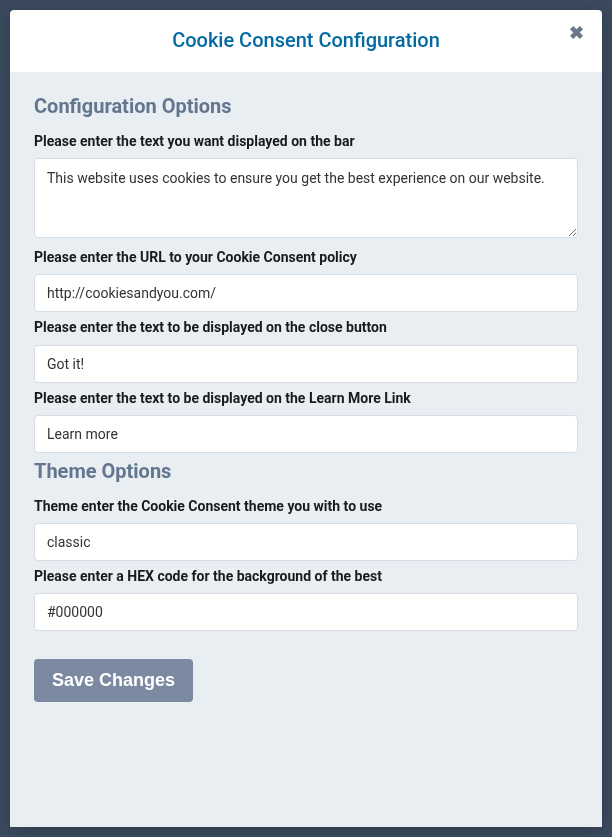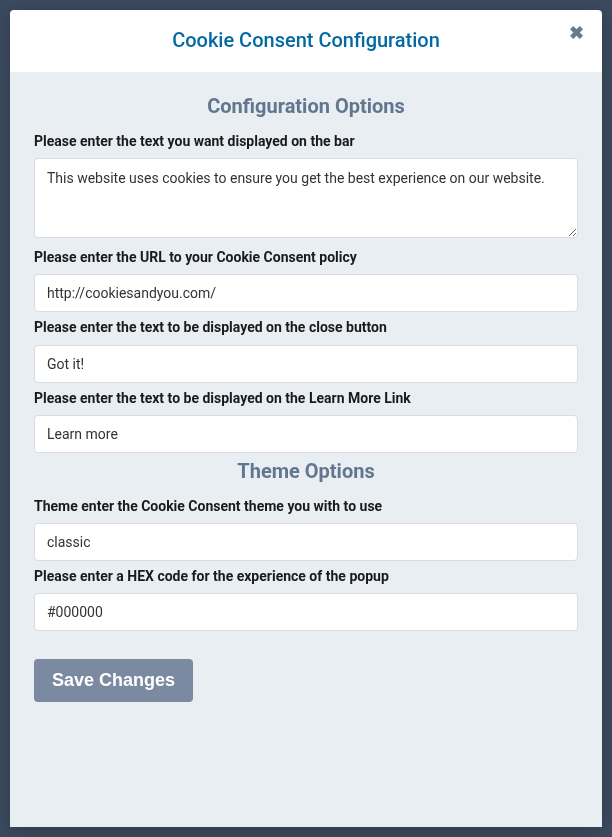--- a/index.html
+++ b/index.html
@@ -51,21 +51,20 @@
       background: #e9eef3;
       flex: 1;
       padding: 22px 24px 24px 24px;
       overflow: hidden;
     }
     .section-heading {
       font-size: 20px;
       font-weight: 700;
       color: #62768e;
       margin-bottom: 14px;
-      text-align: center;
     }
     .section-heading.second {
     }
     .field-label {
       font-size: 14px;
       font-weight: 700;
       color: #1a1a1a;
       margin-bottom: 8px;
       line-height: 1.3;
     }
@@ -137,21 +136,21 @@
     </div>
 
     <h3 class="section-heading second">Theme Options</h3>
 
     <div class="field-group">
       <div class="field-label">Theme enter the Cookie Consent theme you with to use</div>
       <input type="text" class="text-input" value="classic" style="">
     </div>
 
     <div class="field-group">
-      <div class="field-label tight">Please enter a HEX code for the experience of the popup</div>
+      <div class="field-label tight">Please enter a HEX code for the background of the best</div>
       <input type="text" class="text-input" value="#000000" style="">
     </div>
 
 
     <button class="save-btn">Save Changes</button>
 
   </div>
 </div>
 
 </body></html>

